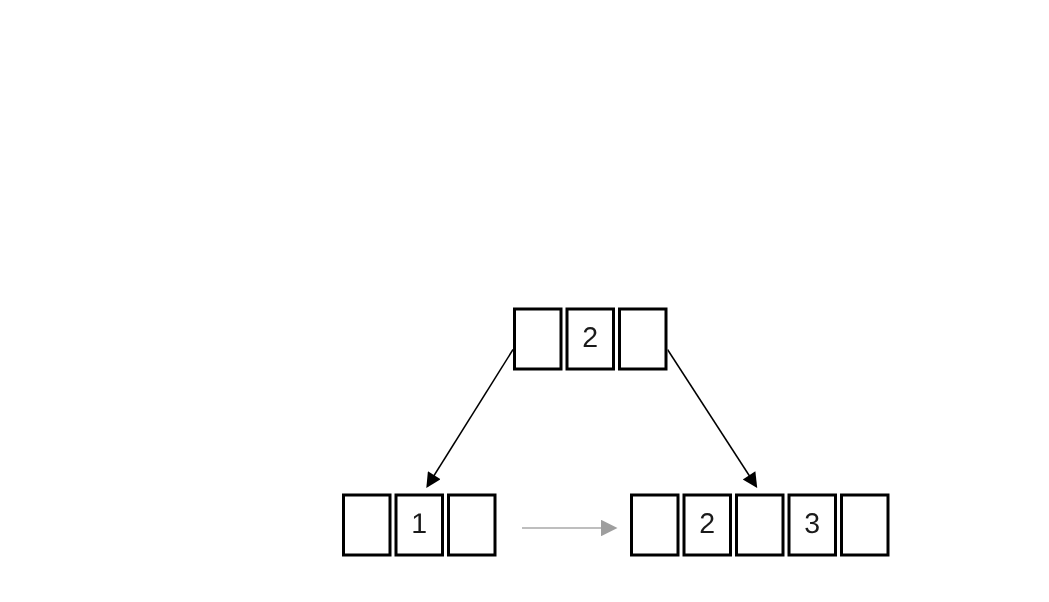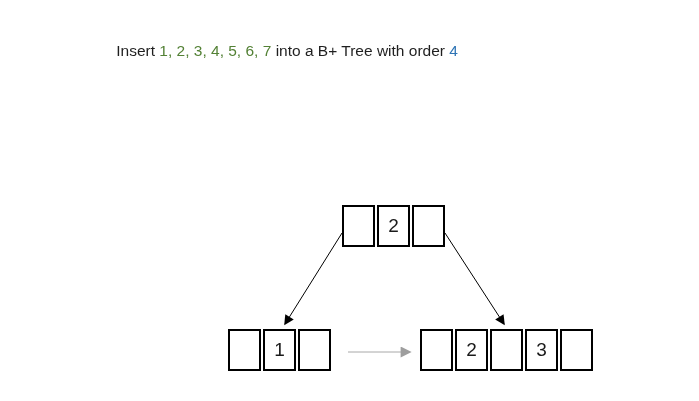--- a/index.html
+++ b/index.html
@@ -49,23 +49,20 @@
     left: 0;
     top: 0;
     pointer-events: none;
   }
 </style>
 </head>
 <body>
 
 <div class="canvas">
 
-  <div class="title">
-    <span>Insert </span><span class="green">1, 2, 3, 4, 5, 6, 7</span><span> into a B+ Tree with order </span><span class="blue">4</span>
-  </div>
 
   <svg class="arrows" width="699" height="401" viewBox="0 0 699 401">
     <defs>
       <marker id="head-black" viewBox="0 0 10 10" refX="8.5" refY="5" markerWidth="12" markerHeight="10" orient="auto">
         <path d="M0,0 L10,5 L0,10 Z" fill="#000000"></path>
       </marker>
       <marker id="head-gray" viewBox="0 0 10 10" refX="8.5" refY="5" markerWidth="13" markerHeight="11" orient="auto">
         <path d="M0,0 L10,5 L0,10 Z" fill="#9e9e9e"></path>
       </marker>
     </defs>

